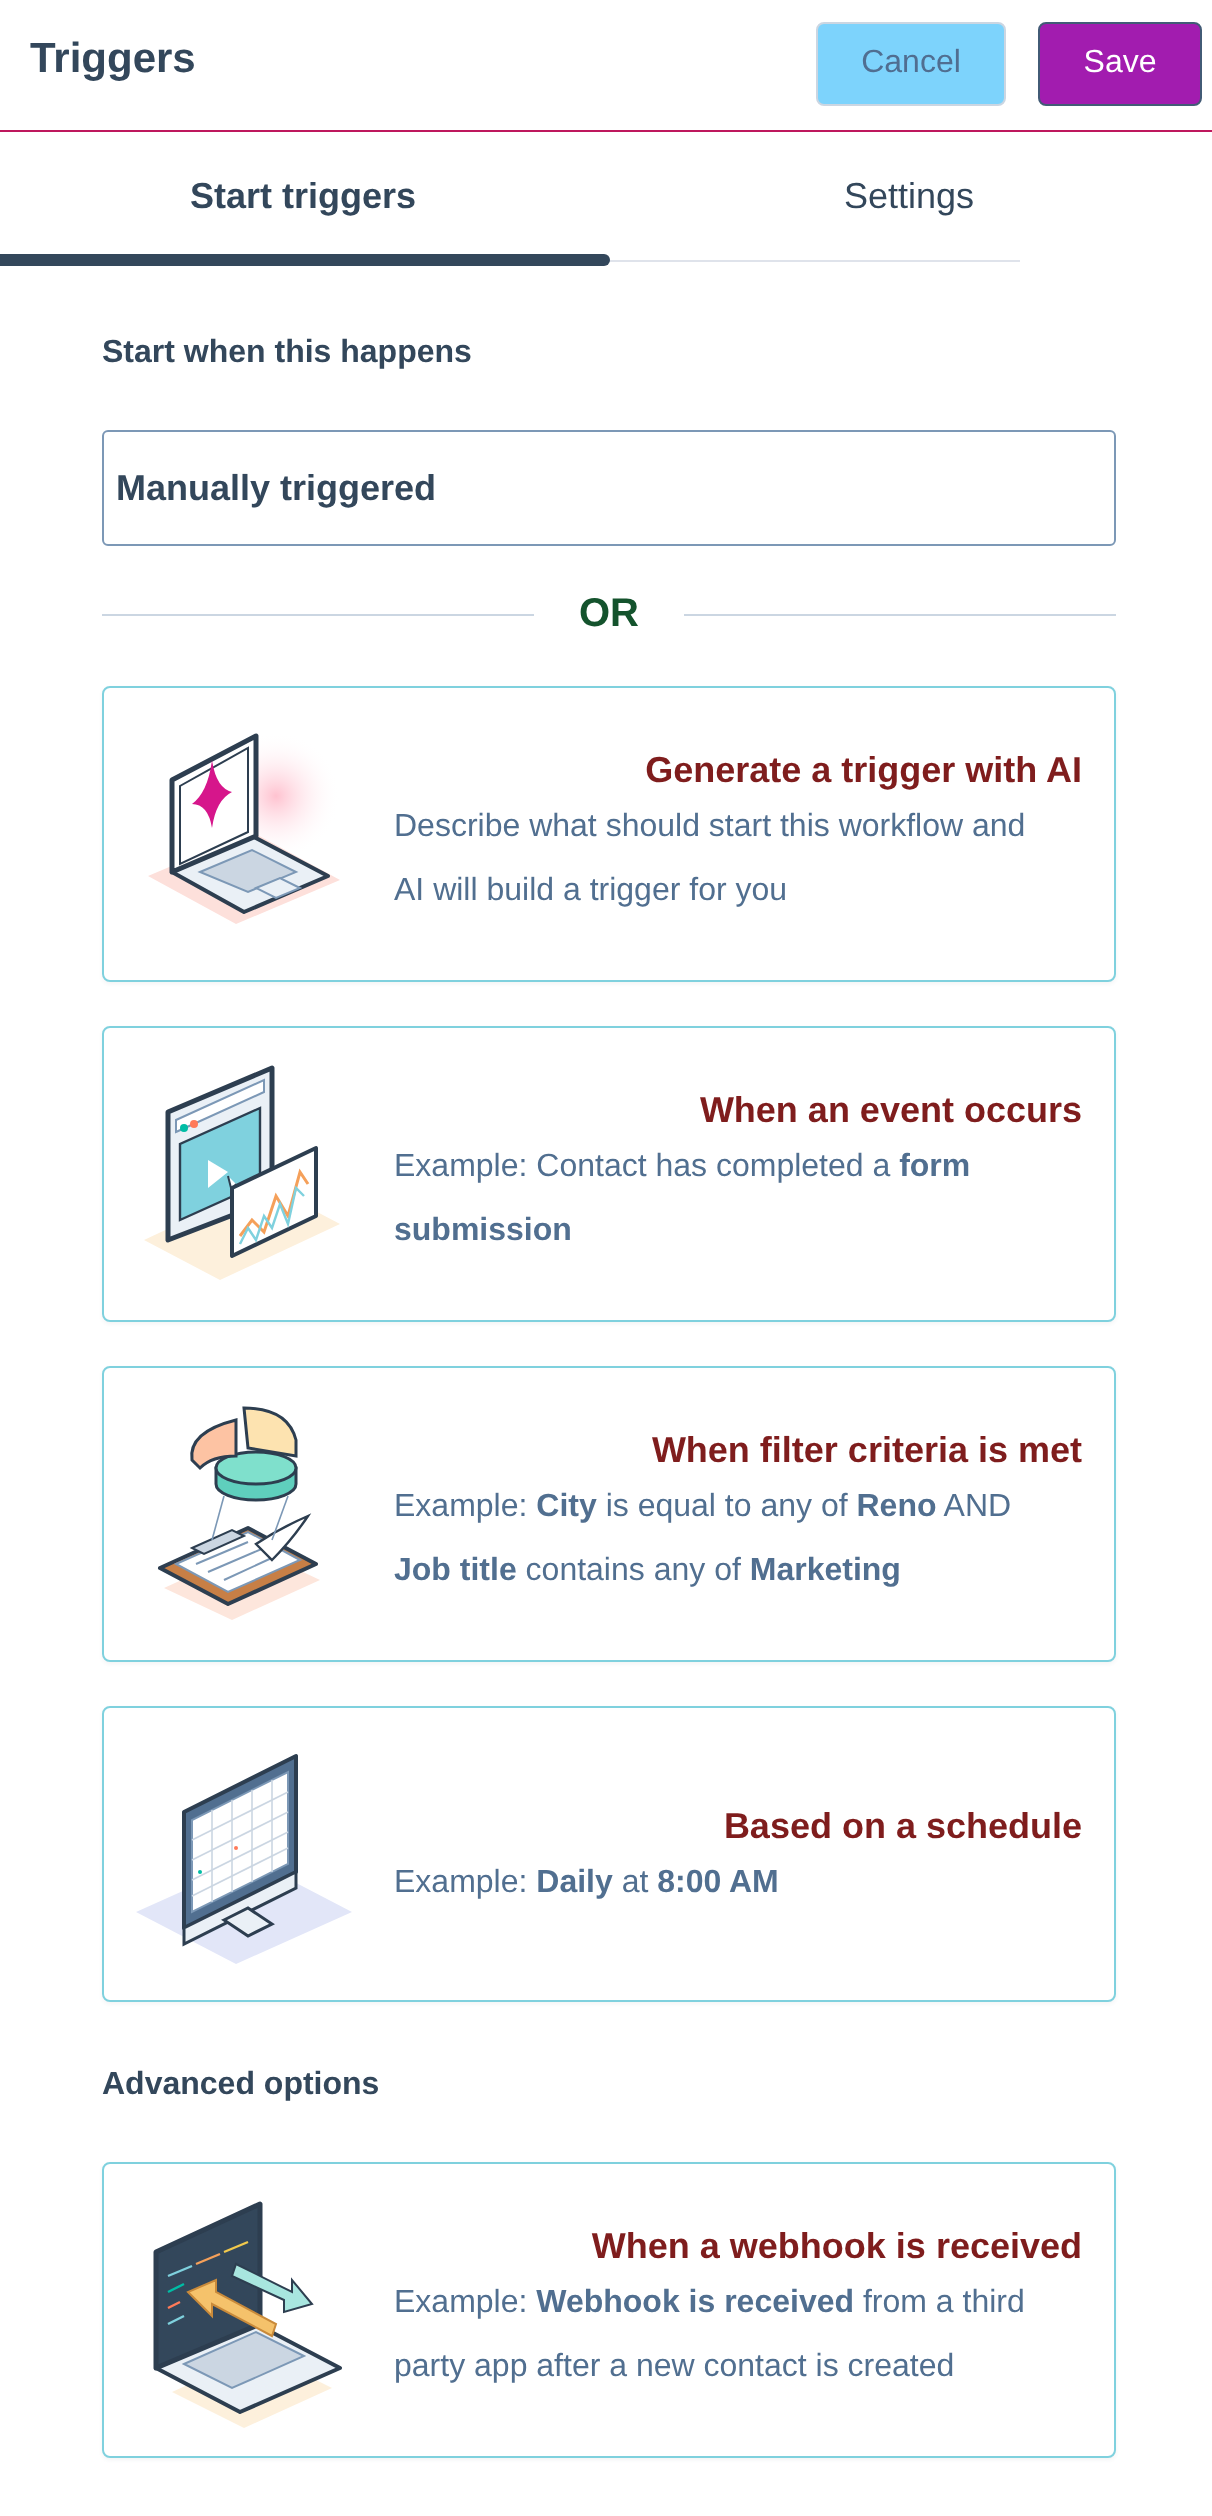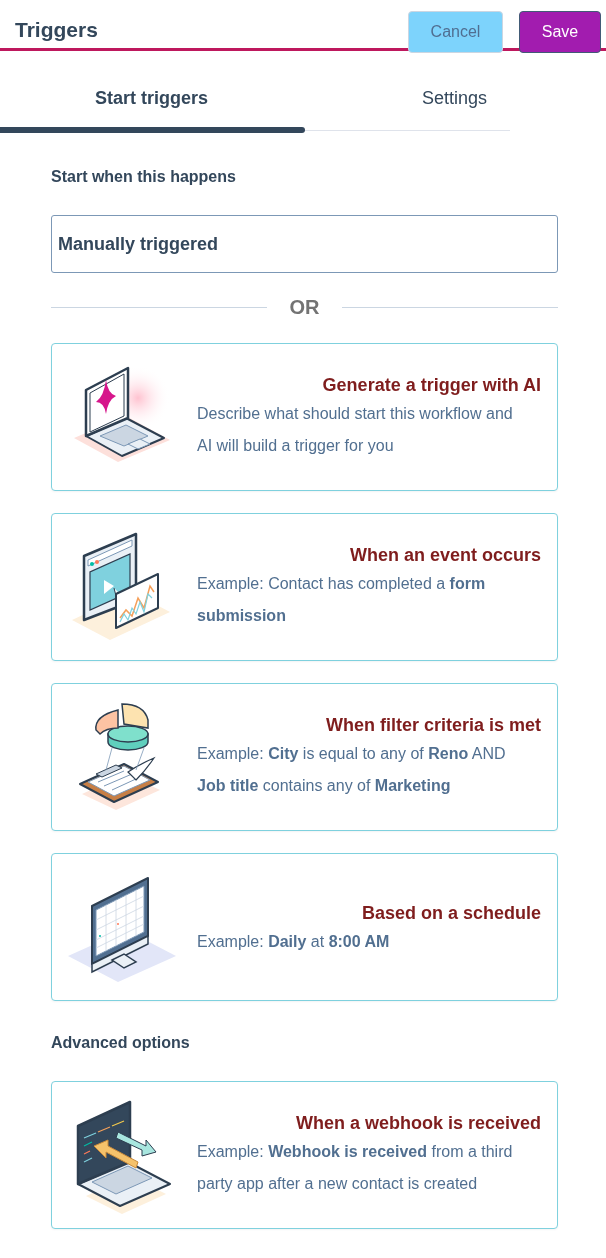--- a/index.html
+++ b/index.html
@@ -1,39 +1,39 @@
 <!DOCTYPE html>
 <html><head>
 <meta charset="utf-8">
 <style>
   * { box-sizing: border-box; margin: 0; padding: 0; }
   html, body { width: 606px; height: 1258px; background: #ffffff; overflow: hidden; }
   body { font-family: "Liberation Sans", sans-serif; color: #33475b; position: relative; }
 
-  .header { position: absolute; left: 0; top: 0; width: 606px; height: 51px; border-bottom: 3px solid #be185d; }
+  .header { position: absolute; left: 0; top: 0; width: 606px; height: 66px; border-bottom: 1px solid #be185d; }
   .title { position: absolute; left: 15px; top: 18px; font-size: 21px; font-weight: bold; color: #33475b; }
   .btn { position: absolute; top: 11px; height: 42px; border-radius: 4px; font-size: 16px; display: flex; align-items: center; justify-content: center; cursor: pointer; }
   .btn-cancel { left: 408px; width: 95px; background: #7dd3fc; border: 1px solid #cbd6e2; color: #506e91; }
   .btn-save { left: 519px; width: 82px; background: #a21caf; border: 1px solid #425b76; color: #ffffff; }
 
   .tabs { position: absolute; left: 0; top: 66px; width: 510px; height: 66px; }
   .tabs .baseline { position: absolute; left: 0; right: 0; bottom: 1px; height: 1px; background: #dfe3eb; }
   .tab { position: absolute; top: 0; height: 66px; width: 303px; display: flex; align-items: center; justify-content: center; font-size: 18px; cursor: pointer; padding-bottom: 2px; }
   .tab-start { left: 0; font-weight: bold; color: #33475b; }
   .tab-settings { left: 303px; color: #33475b; text-align: center; }
   .tab-indicator { position: absolute; left: 0; top: 61px; width: 305px; height: 6px; background: #33475b; border-radius: 0 3px 3px 0; }
 
   .section-title { position: absolute; left: 51px; font-size: 16px; font-weight: bold; color: #33475b; }
   .trigger-input { position: absolute; left: 51px; top: 215px; width: 507px; height: 58px; border: 1px solid #7c98b6; border-radius: 3px; padding-left: 6px; display: flex; align-items: center; font-size: 18px; font-weight: bold; color: #33475b; cursor: text; }
 
   .or-row { position: absolute; left: 51px; top: 294px; width: 507px; height: 28px; }
   .or-line { position: absolute; top: 13px; height: 1px; background: #cbd6e2; }
   .or-line.left { left: 0; width: 216px; }
   .or-line.right { right: 0; width: 216px; }
-  .or-text { position: absolute; left: 0; right: 0; top: 2px; text-align: center; font-size: 20px; font-weight: bold; color: #737373; }
+  .or-text { position: absolute; left: 0; right: 0; top: 2px; text-align: center; font-size: 20px; font-weight: bold; color: #14532d; }
 
   .card { position: absolute; left: 51px; width: 507px; height: 148px; border: 1px solid #7fd1de; border-radius: 4px; background: #fff; cursor: pointer; box-shadow: 0 1px 2px rgba(45,62,80,0.06); }
   .card .illus { position: absolute; left: 14px; top: 14px; width: 110px; height: 118px; }
   .card .content { position: absolute; left: 145px; right: 16px; }
   .card .c-title { font-size: 18px; font-weight: bold; color: #7f1d1d; line-height: 26px; text-align: right; }
   .card .c-desc { font-size: 16px; color: #516f90; line-height: 32px; }
   .card .c-desc b { color: #516f90; font-weight: bold; }
 </style>
 </head>
 <body>

